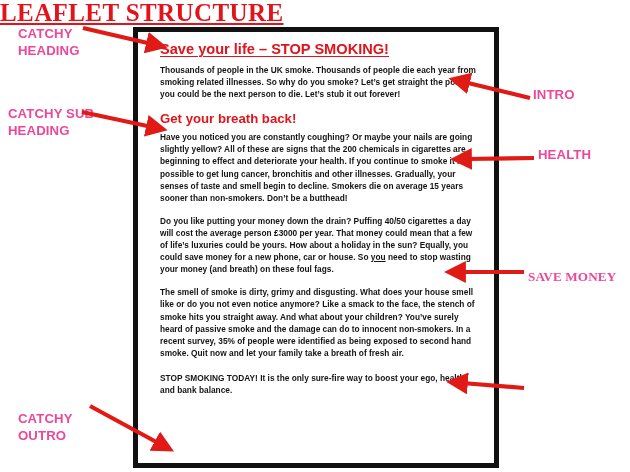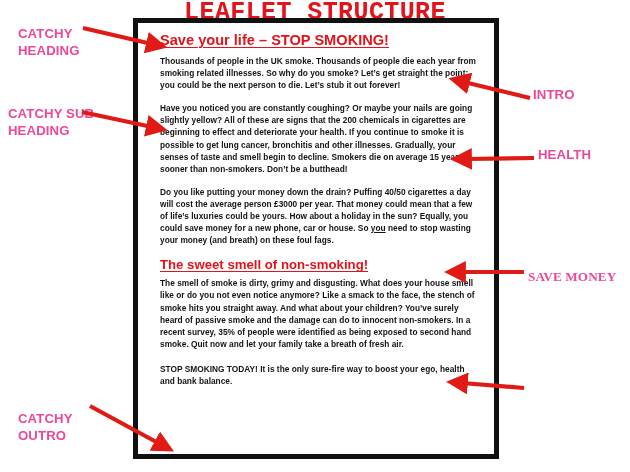--- a/index.html
+++ b/index.html
@@ -15,38 +15,38 @@
     overflow: hidden;
     font-family: "Liberation Sans", sans-serif;
   }
 
   
   #main-title {
     position: absolute;
     left: 0;
     top: 0px;
     width: 630px;
-    text-align: center;
+    text-align: left;
     color: #E2131B;
-    font-family: Liberation Mono, monospace;
+    font-family: Liberation Serif, serif;
     font-weight: bold;
     font-size: 25px;
     letter-spacing: 0.4px;
     line-height: 26px;
     text-decoration: underline;
     text-decoration-thickness: 2px;
     text-underline-offset: 2px;
     white-space: nowrap;
   }
 
   
   #leaflet {
     position: absolute;
     left: 133px;
-    top: 18px;
+    top: 27px;
     width: 366px;
     height: 441px;
     box-sizing: border-box;
     border: 5px solid #111111;
     background: #ffffff;
     overflow: hidden;
     padding-left: 7px;
   }
   #leaflet-inner {
     position: absolute;
@@ -121,25 +121,25 @@
 <div id="page">
 
   <div id="main-title">LEAFLET STRUCTURE</div>
 
   <div id="leaflet">
     <div id="leaflet-inner">
 
       <p class="lf-head h-main underline">Save your life – STOP SMOKING!</p>
       <p class="lf-body gap-lg">Thousands of people in the UK smoke.  Thousands of people die each year from smoking related illnesses. So why do you smoke? Let’s get straight the point: you could be the next person to die. Let’s stub it out forever!</p>
 
+      <p class="lf-head">Get your breath back!</p>
       <p class="lf-body gap-lg">Have you noticed you are constantly coughing? Or maybe your nails are going slightly yellow? All of these are signs that the 200 chemicals in cigarettes are beginning to effect and deteriorate your health. If you continue to smoke it is possible to get lung cancer, bronchitis and other illnesses.  Gradually, your senses of taste and smell begin to decline.  Smokers die on average 15 years sooner than non-smokers.  Don’t be a butthead!</p>
 
       <p class="lf-body gap-lg"><span>Do you like putting your money down the drain? Puffing 40/50 cigarettes a day will cost the average person £3000 per year.  That money could mean that a few of life’s luxuries could be yours.  How about a holiday in the sun?  Equally, you could save money for a new phone, car or house.  So </span><u>you</u><span> need to stop wasting your money (and breath) on these foul fags.</span></p>
 
-      <p class="lf-head underline">The sweet smell of non-smoking!</p>
       <p class="lf-body">The smell of smoke is dirty, grimy and disgusting.  What does your house smell like or do you not even notice anymore?  Like a smack to the face, the stench of smoke hits you straight away.  And what about your children?  You’ve surely heard of passive smoke and the damage can do to innocent non-smokers.  In a recent survey, 35% of people were identified as being exposed to second hand smoke. Quit now and let your family take a breath of fresh air.</p>
 
       <p class="lf-body lf-outro">STOP SMOKING TODAY! It is the only sure-fire way to boost your ego, health and bank balance.</p>
     </div>
   </div>
 
   <div class="anno anno-left" style="left:18px; top:25px;">CATCHY
 HEADING</div>
 
   <div class="anno anno-left" style="left:8px; top:105px;">CATCHY SUB-

